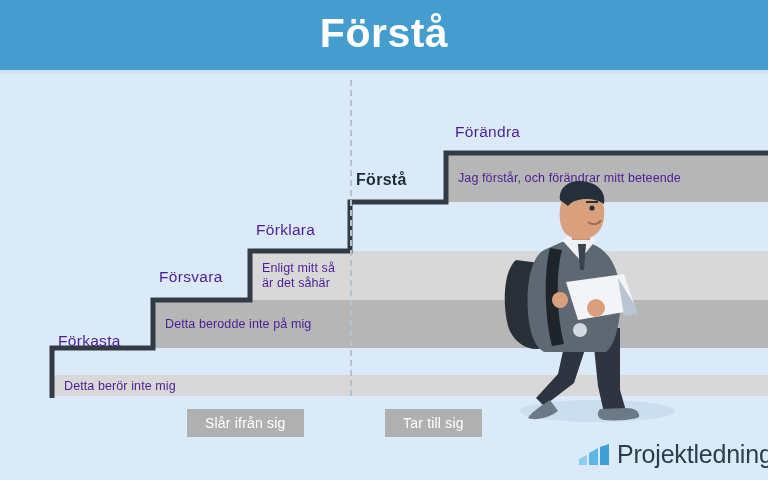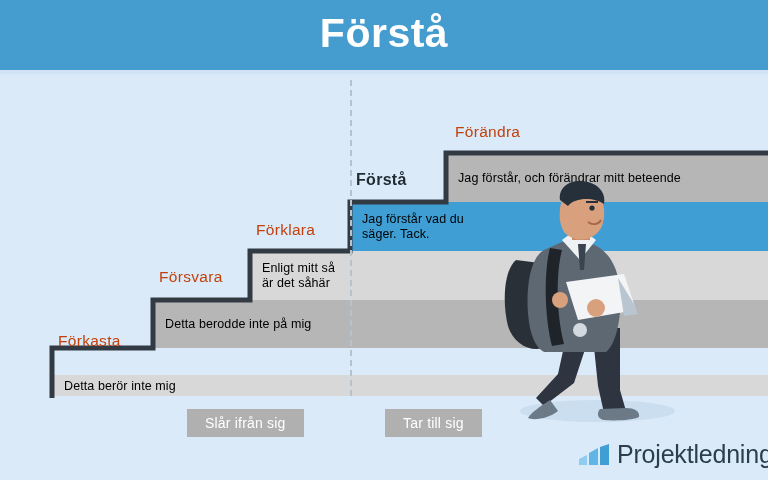--- a/index.html
+++ b/index.html
@@ -54,39 +54,39 @@
   .band-inner {
     position: absolute;
     top: 0; bottom: 0;
     right: 0;
   }
   .band-text {
     position: absolute;
     left: 12px;
     top: 50%;
     transform: translateY(-50%);
-    color: #000000;
+    color: #4c1d95;
     font-size: 12.5px;
     line-height: 15px;
     white-space: pre-line;
     letter-spacing: 0.1px;
   }
 
   
   #stair-outline {
     position: absolute;
     left: 0; top: 140px;
     width: 768px; height: 270px;
     pointer-events: none;
   }
 
   
   .step-label {
     position: absolute;
-    color: #c2410c;
+    color: #4c1d95;
     font-size: 15.5px;
     letter-spacing: 0.3px;
     white-space: nowrap;
   }
   .step-label.current {
     color: #1f2a33;
     font-weight: bold;
     font-size: 16px;
   }
 
@@ -142,26 +142,20 @@
     </div>
   </div>
 
   <div class="band" id="band-forklara" style="top:251px;height:49px;">
     <div class="band-inner" style="left:250px;background:#d8d8d8;">
       <div class="band-text">Enligt mitt så
 är det såhär</div>
     </div>
   </div>
 
-  <div class="band" id="band-forsta" style="top:202px;height:49px;">
-    <div class="band-inner" style="left:350px;background:#3f9ed4;">
-      <div class="band-text">Jag förstår vad du
-säger. Tack.</div>
-    </div>
-  </div>
 
   <div class="band" id="band-forandra" style="top:153px;height:49px;">
     <div class="band-inner" style="left:446px;background:#b6b6b6;">
       <div class="band-text">Jag förstår, och förändrar mitt beteende</div>
     </div>
   </div>
 
   <div id="person-shadow"></div>
   <svg id="person" width="190" height="245" viewBox="0 0 190 245">
 

